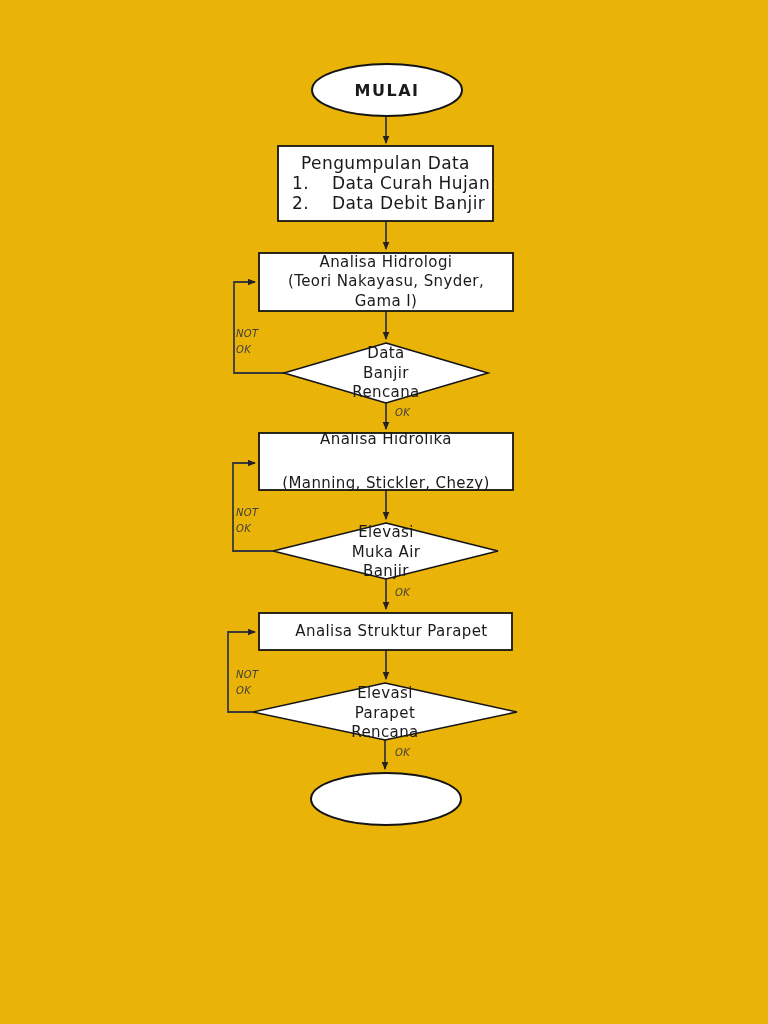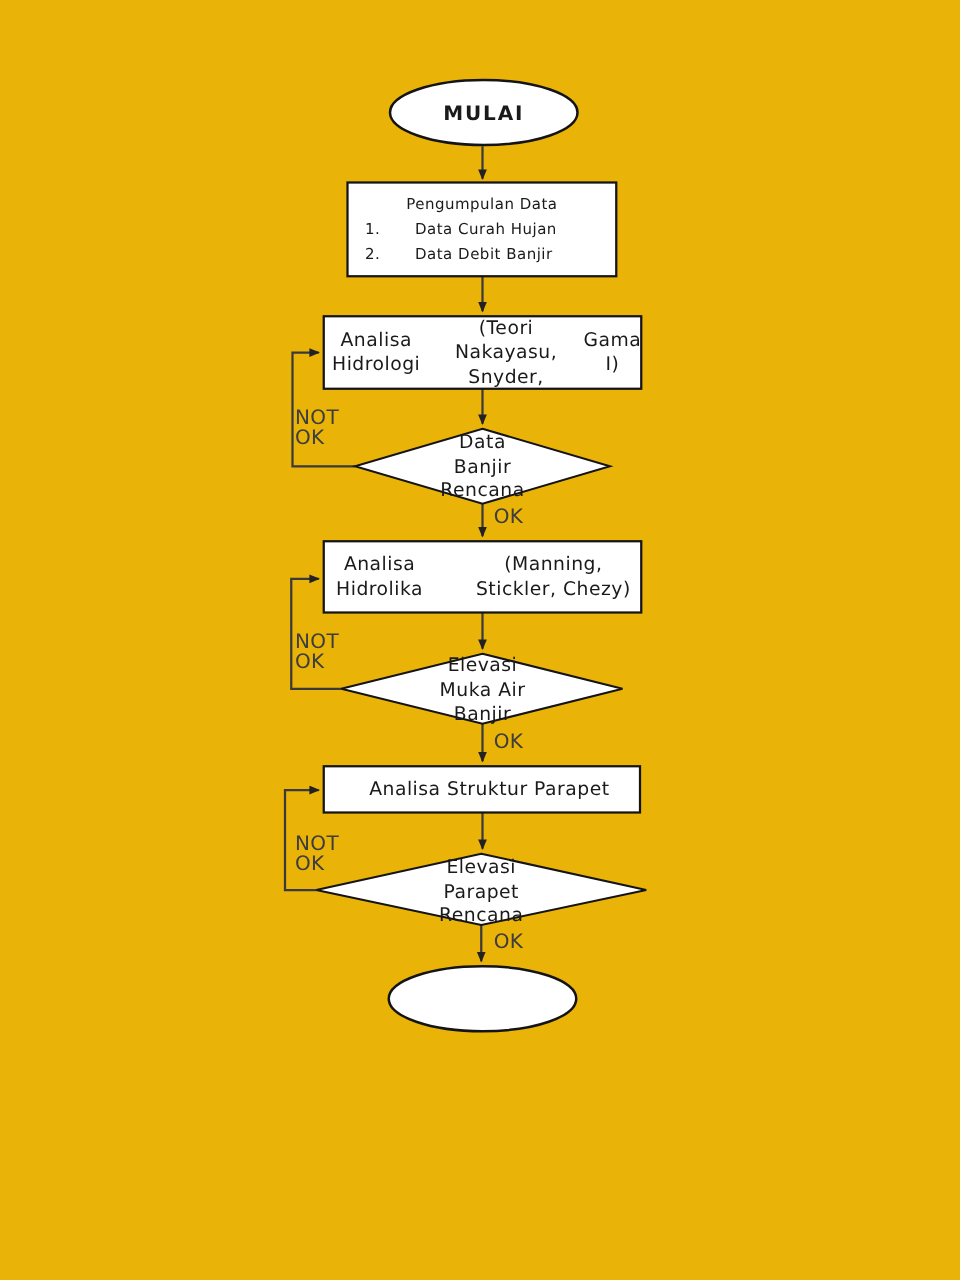--- a/index.html
+++ b/index.html
@@ -11,31 +11,31 @@
     color:#1a1a1a;
     overflow:hidden;
   }
   #diagram-svg{position:absolute;left:0;top:0;}
   .lbl{position:absolute;box-sizing:border-box;}
   .terminator-label{
     display:flex;align-items:center;justify-content:center;
     font-weight:bold;font-size:16px;letter-spacing:1.5px;
   }
   .box-text{
-    display:flex;flex-direction:row;align-items:center;justify-content:center;
+    display:flex;flex-direction:column;align-items:center;justify-content:center;
     text-align:center;font-size:15px;line-height:19.5px;letter-spacing:0.4px;
   }
-  .collect-box{padding-top:7px;font-size:12px;line-height:20px;letter-spacing:0.4px;}
+  .collect-box{padding-top:7px;font-size:17px;line-height:20px;letter-spacing:0.4px;}
   .collect-title{text-align:center;}
   .collect-row{display:flex;padding-left:14px;}
   .collect-num{width:40px;flex:0 0 40px;}
   .diamond-text{
     text-align:center;font-size:15px;line-height:19.5px;letter-spacing:0.4px;
   }
-  .edge-label{font-size:16px;color:#3d3d3d;line-height:16px;letter-spacing:0.3px;}
+  .edge-label{font-size:10px;color:#3d3d3d;line-height:16px;letter-spacing:0.3px;font-style:italic;}
 </style>
 </head>
 <body>
 
 <div id="page">
 
   <svg id="diagram-svg" width="768" height="1024" viewBox="0 0 768 1024">
     <defs>
       <marker id="arrow" markerWidth="9" markerHeight="8" refX="7.5" refY="3.5" orient="auto" markerUnits="userSpaceOnUse">
         <path d="M0,0 L8.5,3.5 L0,7 Z" fill="#222222"></path>

